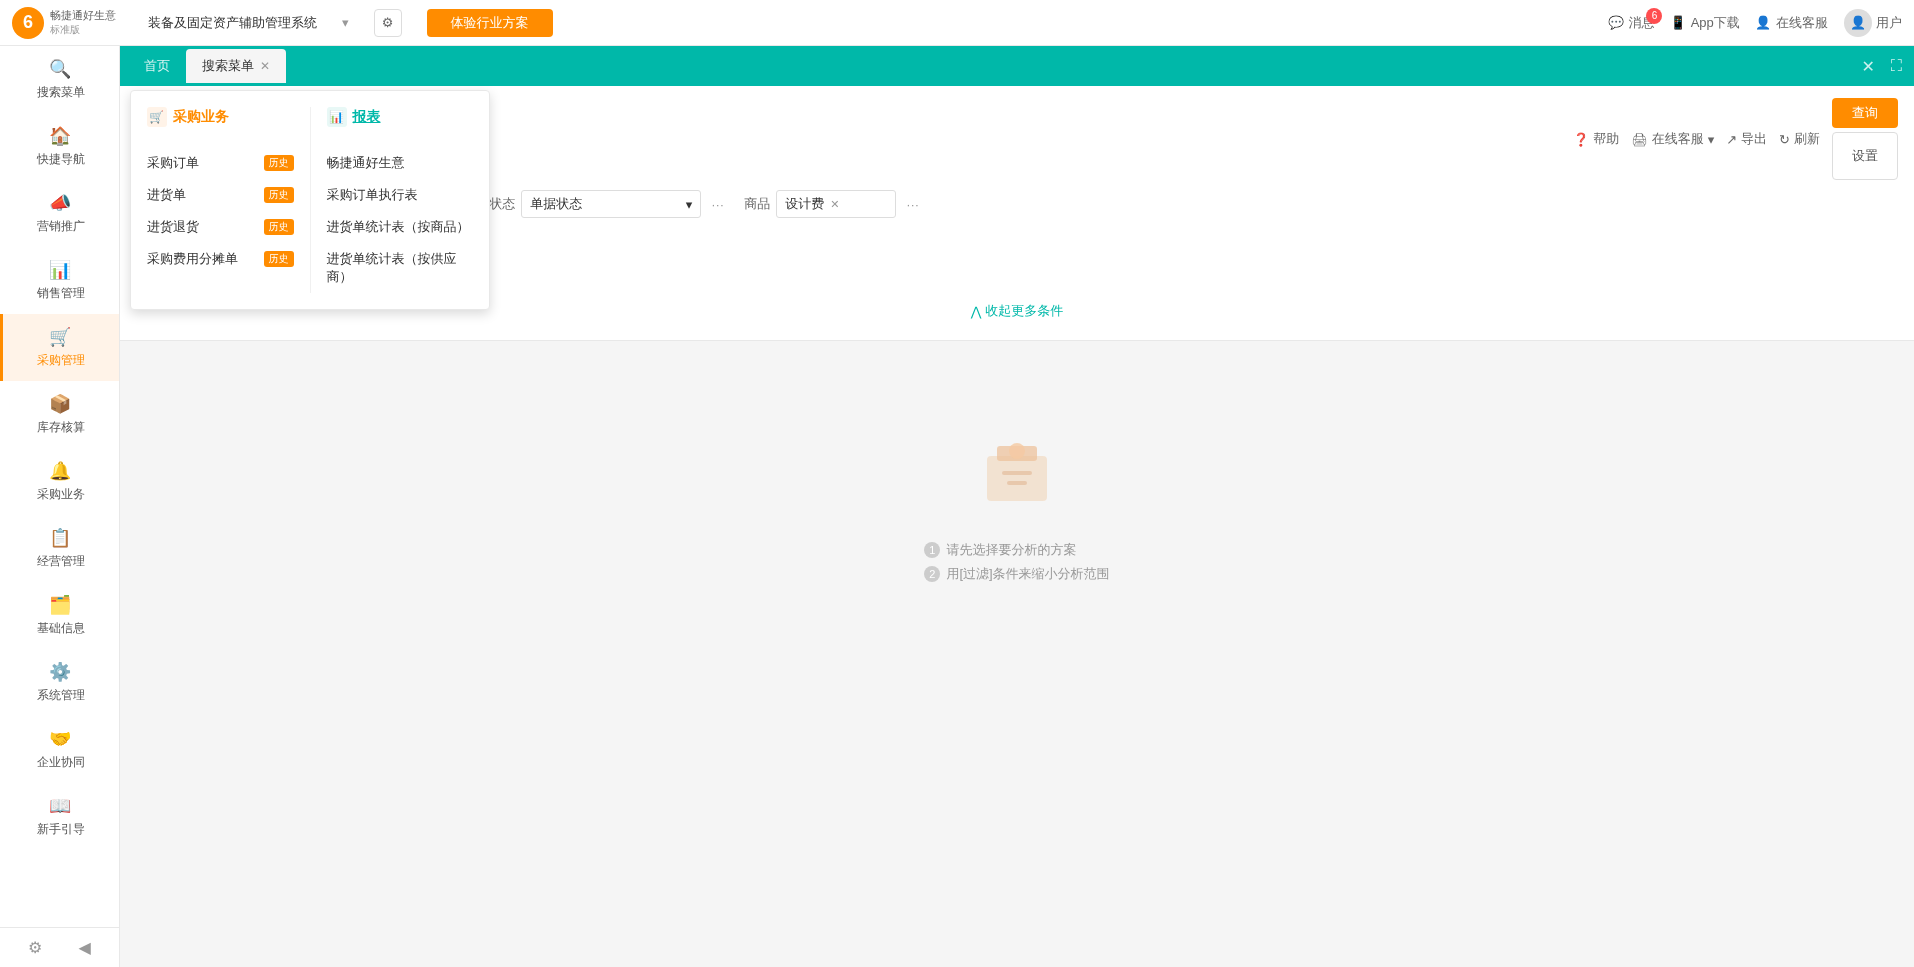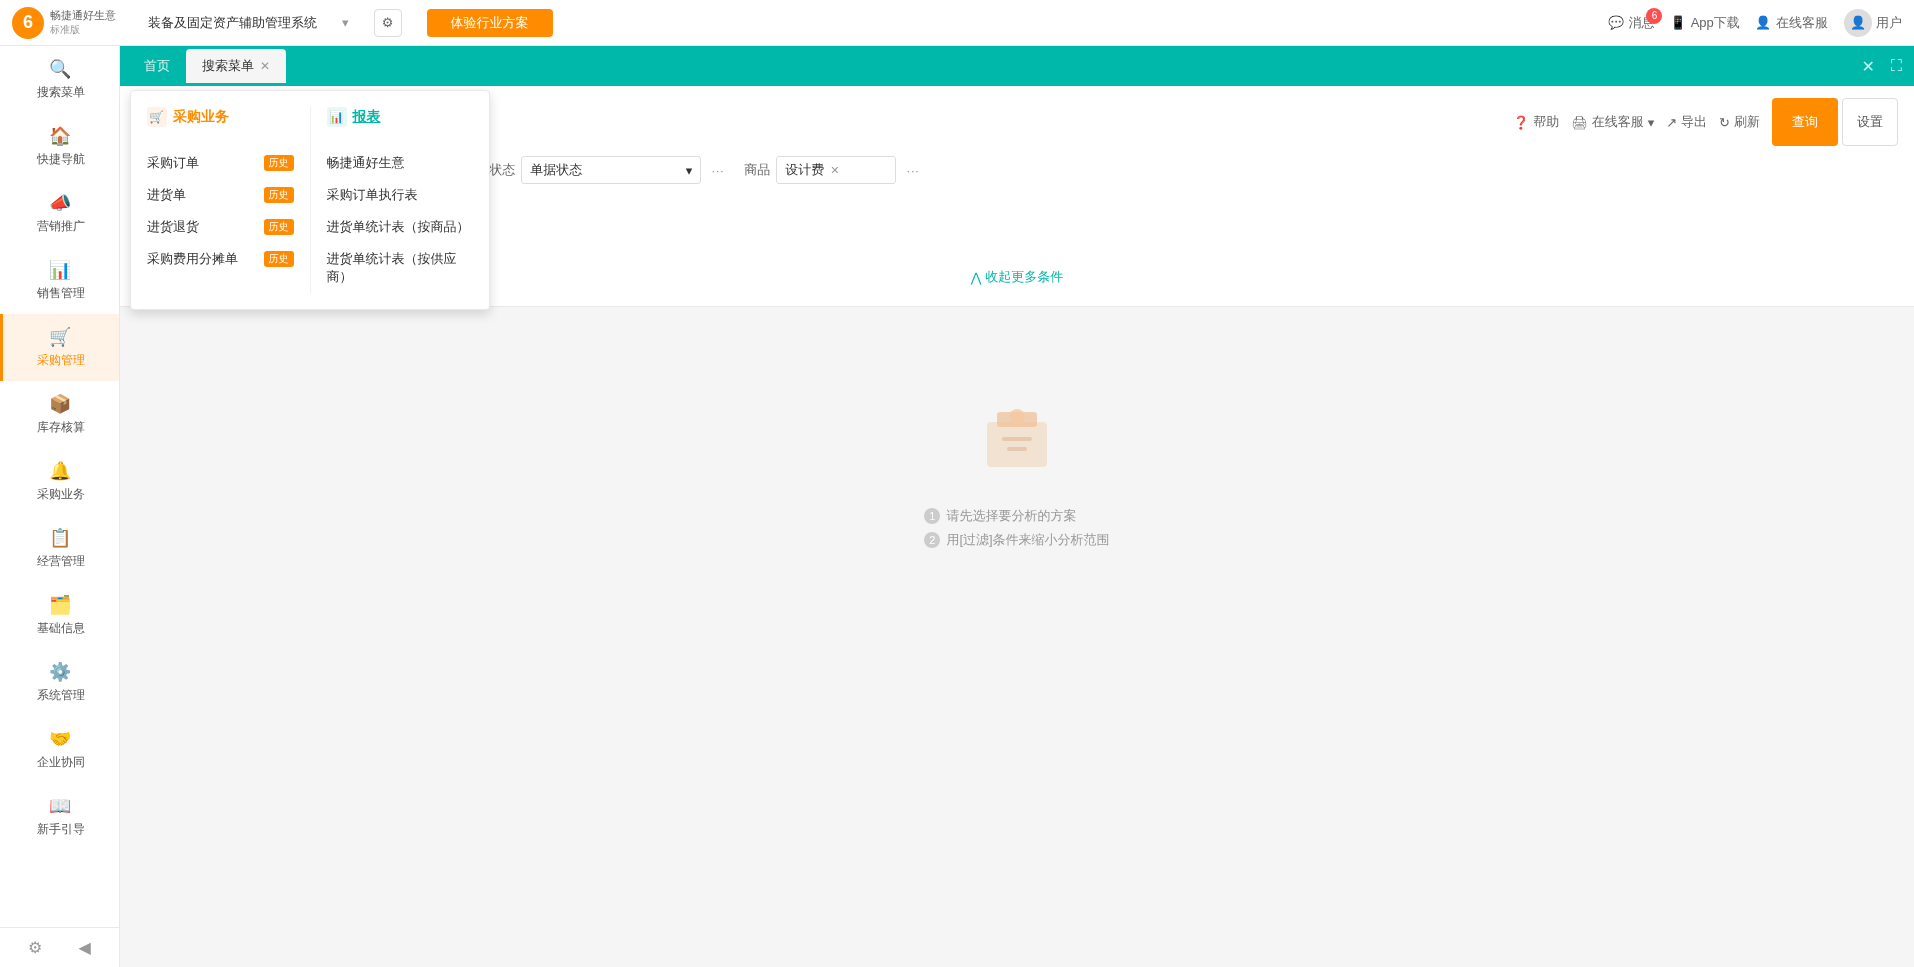--- a/index.html
+++ b/index.html
@@ -550,21 +550,21 @@
             <span>▾</span>
           </div>
           <div class="toolbar-btn">
             <span>↗</span>
             <span>导出</span>
           </div>
           <div class="toolbar-btn">
             <span>↻</span>
             <span>刷新</span>
           </div>
-          <div style="display:flex; flex-direction:row; gap:4px;">
+          <div style="display:flex; flex-direction:column; gap:4px;">
             <button class="query-btn">查询</button>
             <button class="settings-btn">设置</button>
           </div>
         </div>
 
         <div class="filter-row">
           <div class="filter-item">
             <span class="filter-label">单据日期</span>
             <div class="filter-value">
               <span class="date-tag">今天</span>

